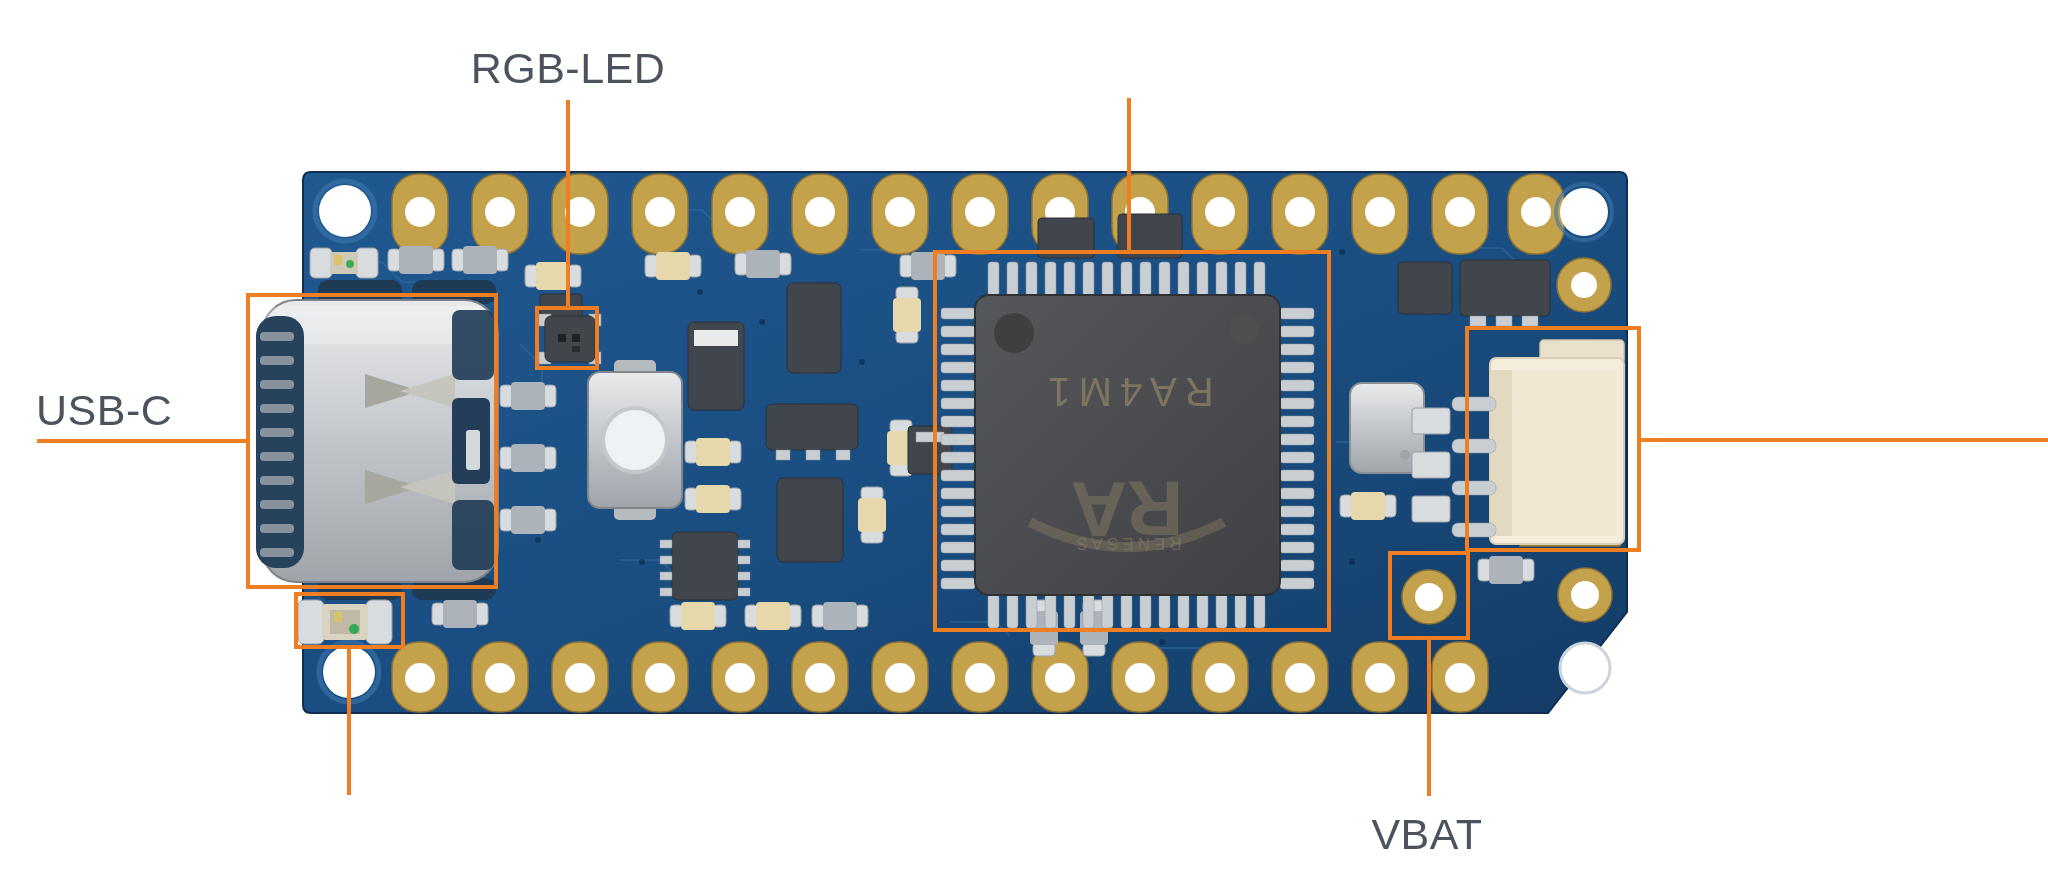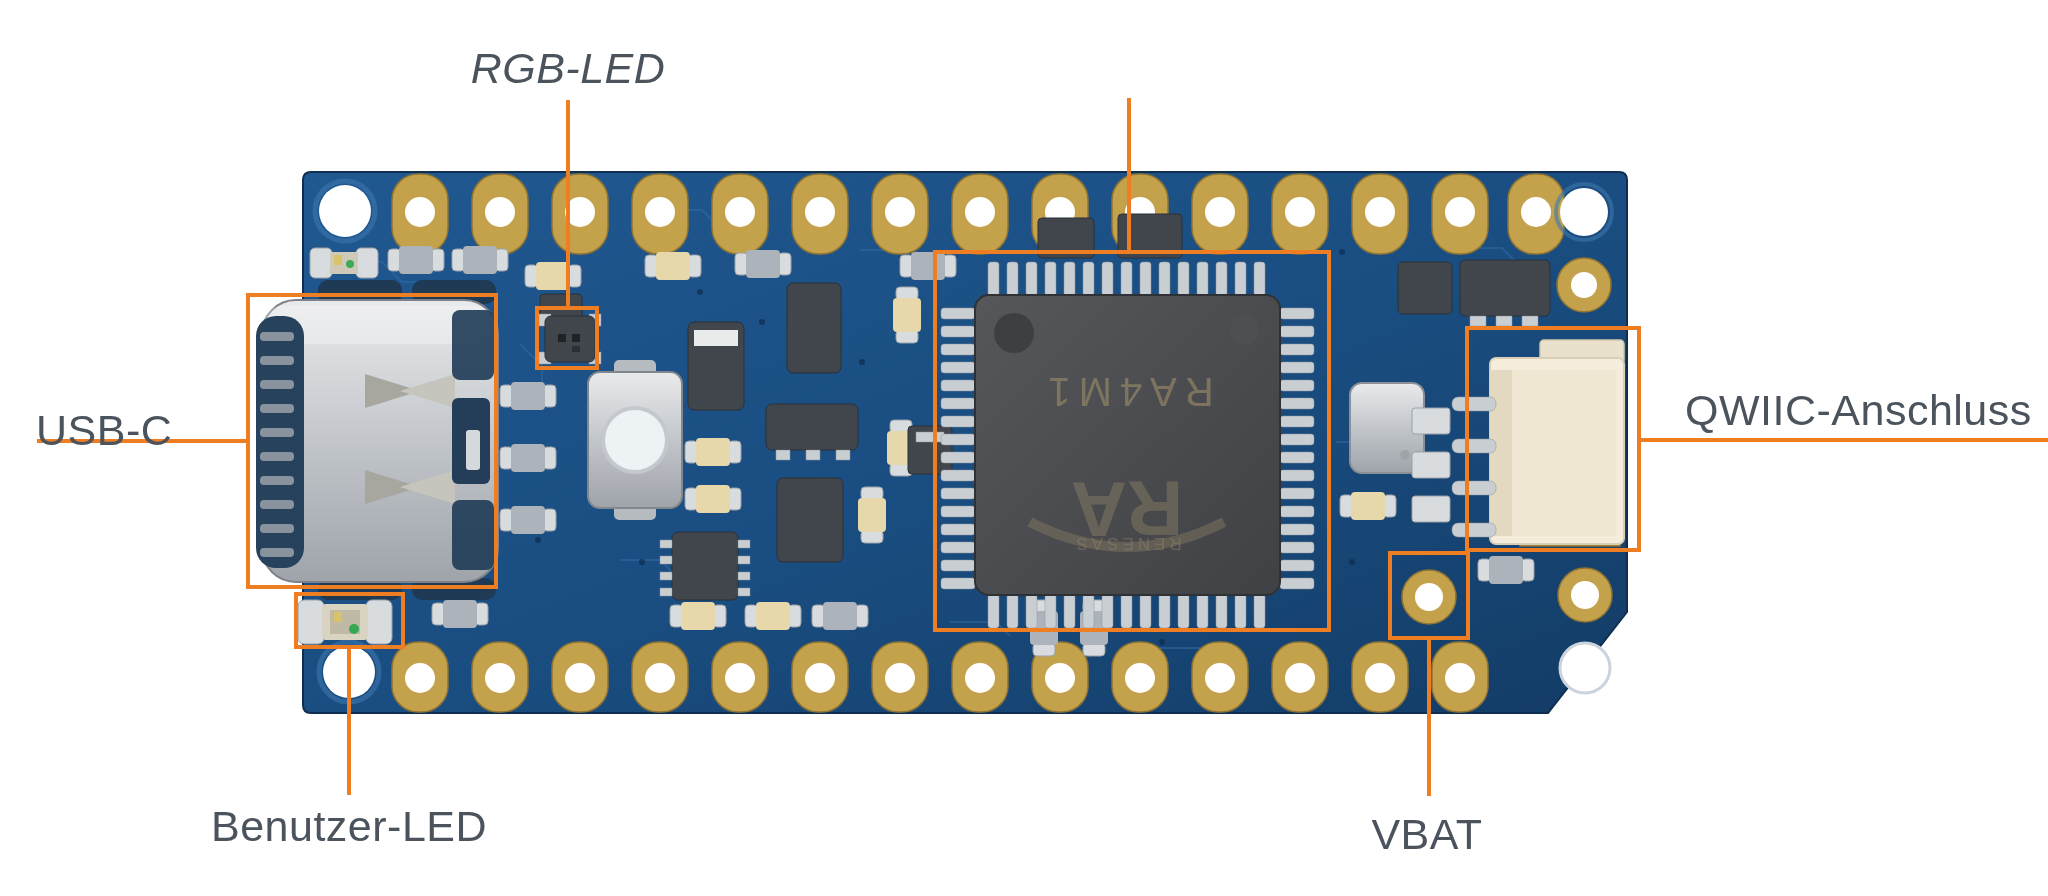--- a/index.html
+++ b/index.html
@@ -384,19 +384,17 @@
   <div class="ann-box" style="left:1388px;top:551px;width:82px;height:89px;"></div>
   <div class="ann-box" style="left:294px;top:592px;width:111px;height:57px;"></div>
 
   <div class="leader-v" style="left:566px;top:100px;height:208px;"></div>
   <div class="leader-v" style="left:1127px;top:98px;height:156px;"></div>
   <div class="leader-v" style="left:347px;top:645px;height:150px;"></div>
   <div class="leader-v" style="left:1427px;top:636px;height:160px;"></div>
   <div class="leader-h" style="left:37px;top:439px;width:213px;"></div>
   <div class="leader-h" style="left:1638px;top:438px;width:410px;"></div>
 
-  <div class="ann-label centered" style="left:568px;top:46px;font-style:italic;">RGB-LED</div>
-  <div class="ann-label" style="left:36px;top:388px;margin-top:20px;">USB-C</div>
-  <div class="ann-label" style="left:1685px;top:388px;">QWIIC-Anschluss</div>
-  <div class="ann-label centered" style="left:349px;top:804px;">Benutzer-LED</div>
+  <div class="ann-label centered" style="left:568px;top:46px;">RGB-LED</div>
+  <div class="ann-label" style="left:36px;top:388px;">USB-C</div>
   <div class="ann-label centered" style="left:1427px;top:804px;margin-top:8px;">VBAT</div>
 
 </div>
 
 </body></html>

